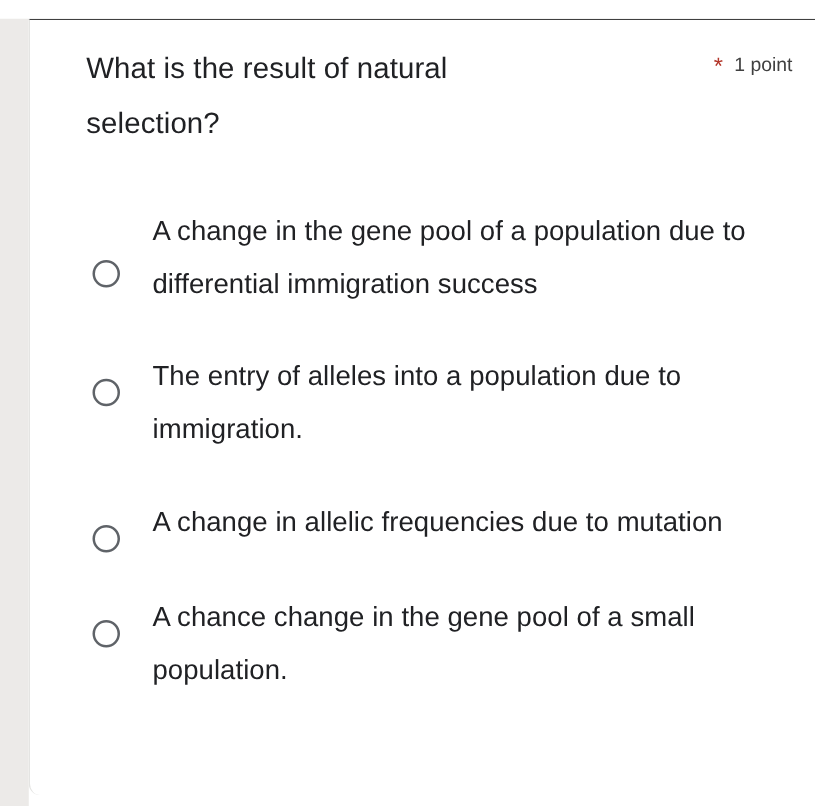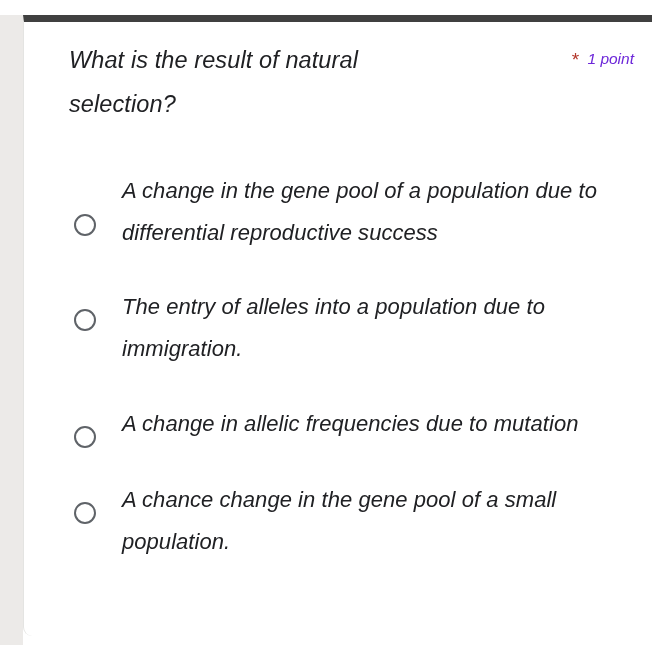--- a/index.html
+++ b/index.html
@@ -33,25 +33,24 @@
   }
 
   
   .question-card {
     position: absolute;
     left: 23px;
     top: 15px;
     width: 629px;
     height: 621px;
     background: #ffffff;
-    border-top: 7px solid #404040;
+    border-top: 1px solid #404040;
     border-left: 1px solid #e4e4e2;
     border-bottom-left-radius: 9px;
     box-sizing: border-box;
-    font-style: italic;
   }
 
   
   .question-header {
     position: absolute;
     left: 45px;
     top: 16px;
     right: 18px;
     display: flex;
     align-items: flex-start;
@@ -79,21 +78,21 @@
     color: #b3362a;
     font-size: 19px;
     line-height: 19px;
     font-weight: 400;
     margin-right: 9px;
     position: relative;
     top: 2px;
   }
 
   .points-label {
-    color: #6d28d9;
+    color: #404040;
     font-size: 15.5px;
     line-height: 19px;
     font-weight: 400;
   }
 
   
   .options-list {
     position: absolute;
     left: 45px;
     top: 148px;
@@ -152,21 +151,21 @@
       <div class="points-wrap">
         <span class="required-asterisk">*</span>
         <span class="points-label">1 point</span>
       </div>
     </div>
 
     <div class="options-list">
 
       <div class="option-row o0 lines3">
         <span class="radio-outer"></span>
-        <span class="option-label">A change in the gene pool of a population due to differential reproductive success</span>
+        <span class="option-label">A change in the gene pool of a population due to differential immigration success</span>
       </div>
 
       <div class="option-row o2 lines2">
         <span class="radio-outer"></span>
         <span class="option-label">The entry of alleles into a population due to immigration.</span>
       </div>
 
       <div class="option-row o1 lines2">
         <span class="radio-outer"></span>
         <span class="option-label">A change in allelic frequencies due to mutation</span>

